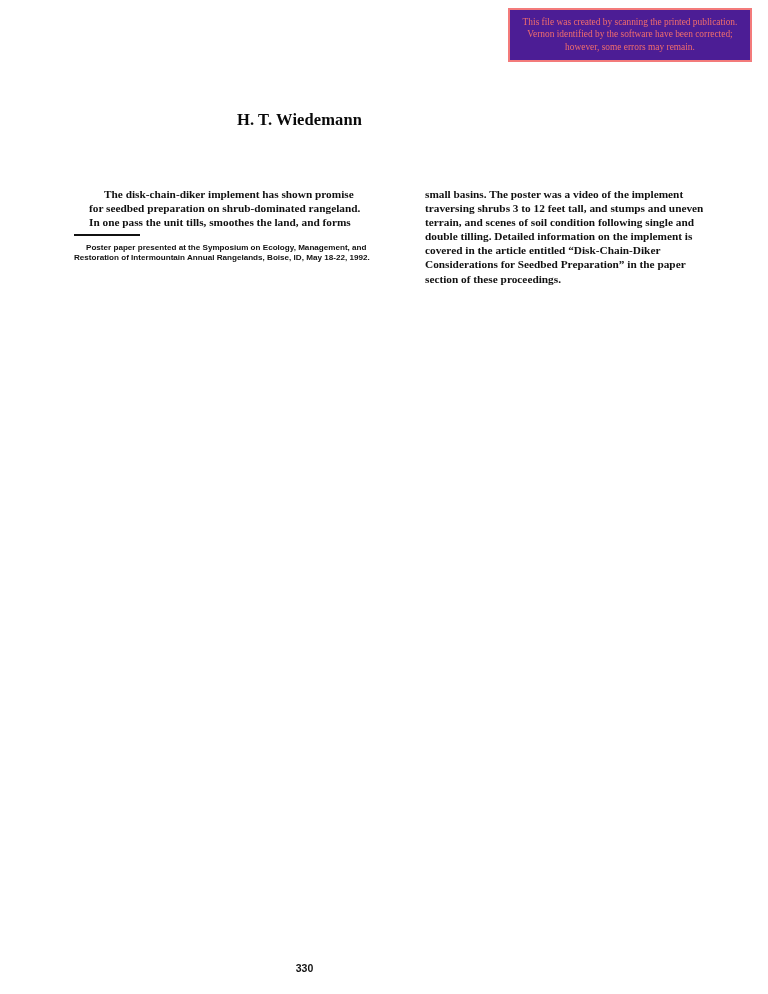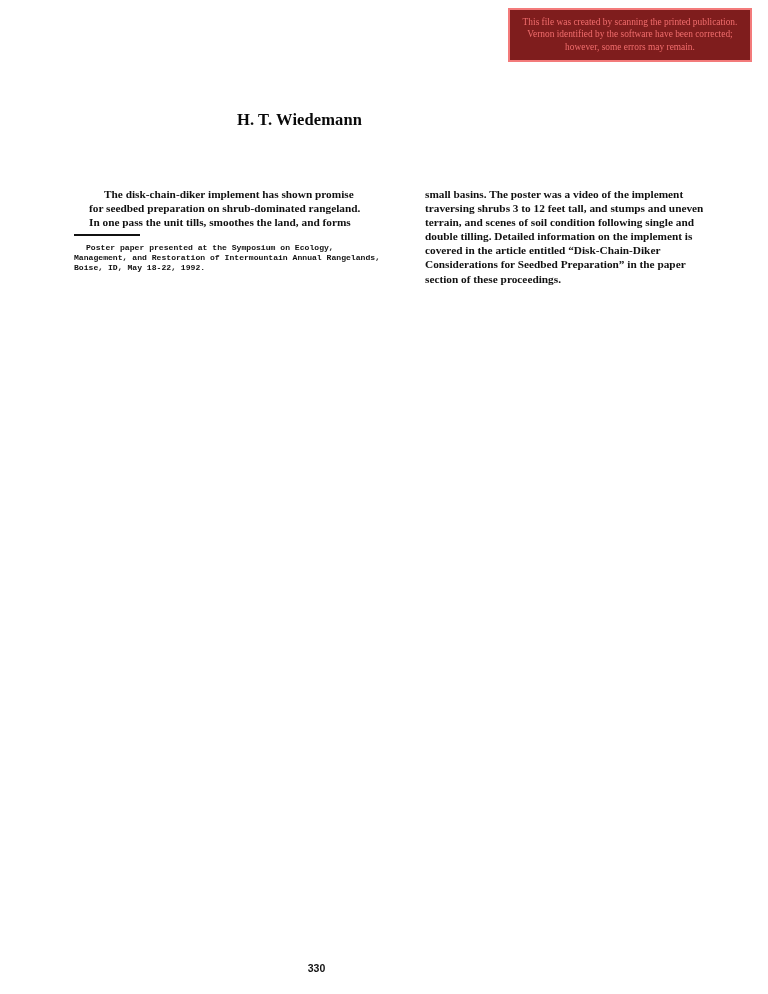--- a/index.html
+++ b/index.html
@@ -24,21 +24,21 @@
 
   
   .scan-notice {
     position: absolute;
     left: 508px;
     top: 8px;
     width: 244px;
     box-sizing: border-box;
     border: 2px solid #f37b7b;
     padding: 6px 5px 7px 5px;
-    background: #7f1d1d;
+    background: #4c1d95;
     text-align: center;
   }
   .scan-notice .line {
     display: block;
     font-family: "Liberation Serif", "DejaVu Serif", serif;
     font-size: 9.4px;
     line-height: 12.4px;
     color: #f16d6d;
     white-space: nowrap;
   }
@@ -85,41 +85,41 @@
     text-align: left;
   }
   .col p.indent { text-indent: 15px; }
 
   
   .footnote {
     position: absolute;
     left: 74px;
     top: 234px;
     width: 312px;
-    font-family: Liberation Mono, monospace;
+    font-family: Liberation Sans, sans-serif;
     font-size: 8.1px;
     line-height: 10.3px;
     font-weight: bold;
     color: #111111;
   }
   .footnote-rule {
     width: 66px;
     height: 1.6px;
     background: #111111;
     margin: 0 0 7px 0;
   }
   .footnote p {
     margin: 0;
   }
   .footnote p.indent { text-indent: 12px; }
 
   
   .page-number {
     position: absolute;
-    left: 12px;
+    left: 0;
     top: 962px;
     width: 609px;
     text-align: center;
     font-family: "Liberation Sans", "DejaVu Sans", sans-serif;
     font-size: 10.5px;
     font-weight: bold;
     color: #111111;
   }
 </style>
 </head>

